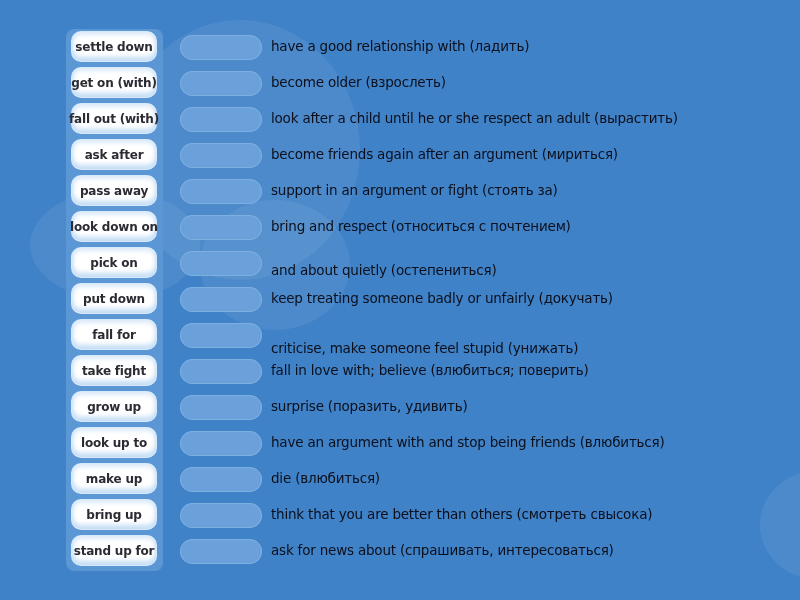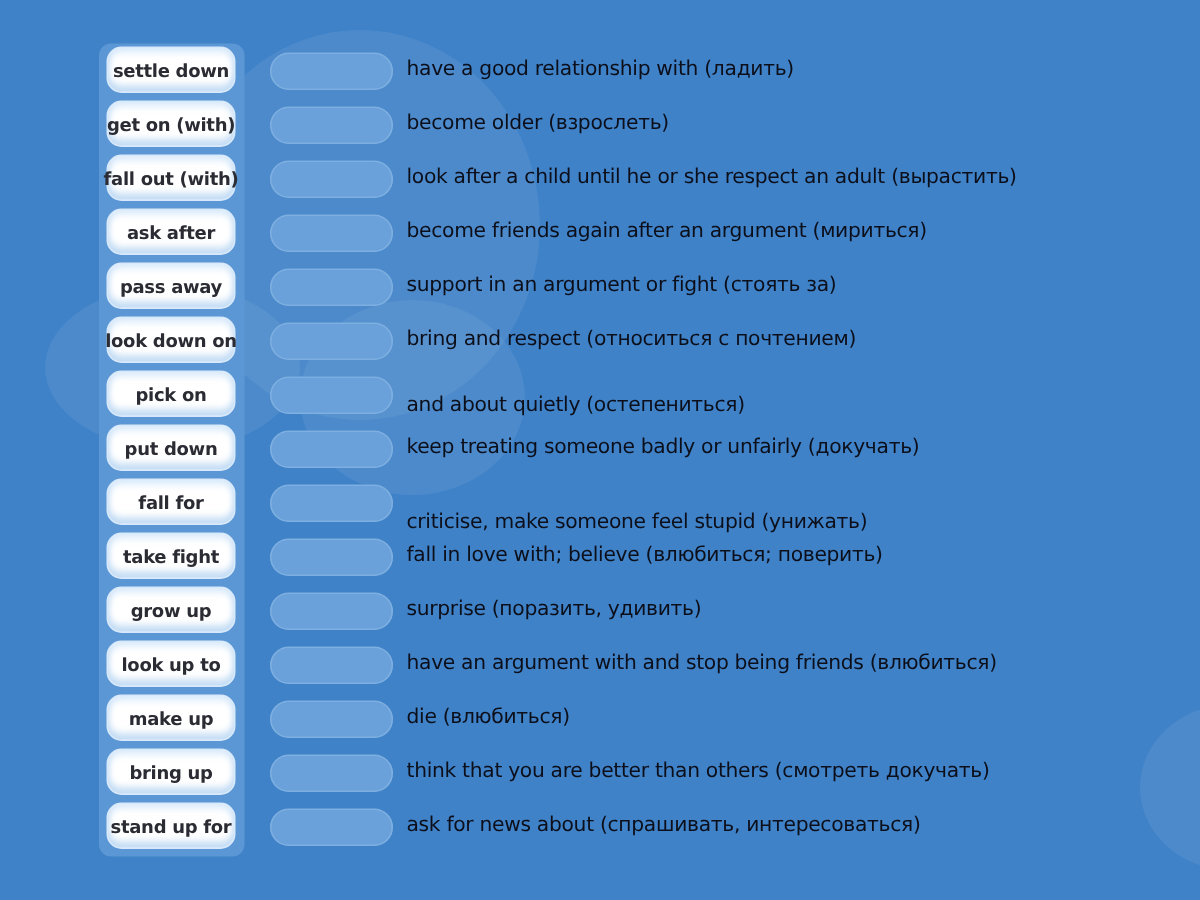--- a/index.html
+++ b/index.html
@@ -82,14 +82,14 @@
 <div class="clue" style="top:146px"><span class="en">become friends again after an argument</span> <span class="ru">(мириться)</span></div>
 <div class="clue" style="top:182px"><span class="en">support in an argument or fight</span> <span class="ru">(стоять за)</span></div>
 <div class="clue" style="top:218px"><span class="en">bring and respect</span> <span class="ru">(относиться с почтением)</span></div>
 <div class="clue" style="top:245px"><br><span class="en">and about quietly</span> <span class="ru">(остепениться)</span></div>
 <div class="clue" style="top:290px"><span class="en">keep treating someone badly or unfairly</span> <span class="ru">(докучать)</span></div>
 <div class="clue" style="top:340px"><span class="en">criticise, make someone feel stupid</span> <span class="ru">(унижать)</span></div>
 <div class="clue" style="top:362px"><span class="en">fall in love with; believe</span> <span class="ru">(влюбиться; поверить)</span></div>
 <div class="clue" style="top:398px"><span class="en">surprise</span> <span class="ru">(поразить, удивить)</span></div>
 <div class="clue" style="top:434px"><span class="en">have an argument with and stop being friends</span> <span class="ru">(влюбиться)</span></div>
 <div class="clue" style="top:470px"><span class="en">die</span> <span class="ru">(влюбиться)</span></div>
-<div class="clue" style="top:506px"><span class="en">think that you are better than others</span> <span class="ru">(смотреть докучать)</span></div>
+<div class="clue" style="top:506px"><span class="en">think that you are better than others</span> <span class="ru">(смотреть свысока)</span></div>
 <div class="clue" style="top:542px"><span class="en">ask for news about</span> <span class="ru">(спрашивать, интересоваться)</span></div>
 
 </body></html>

